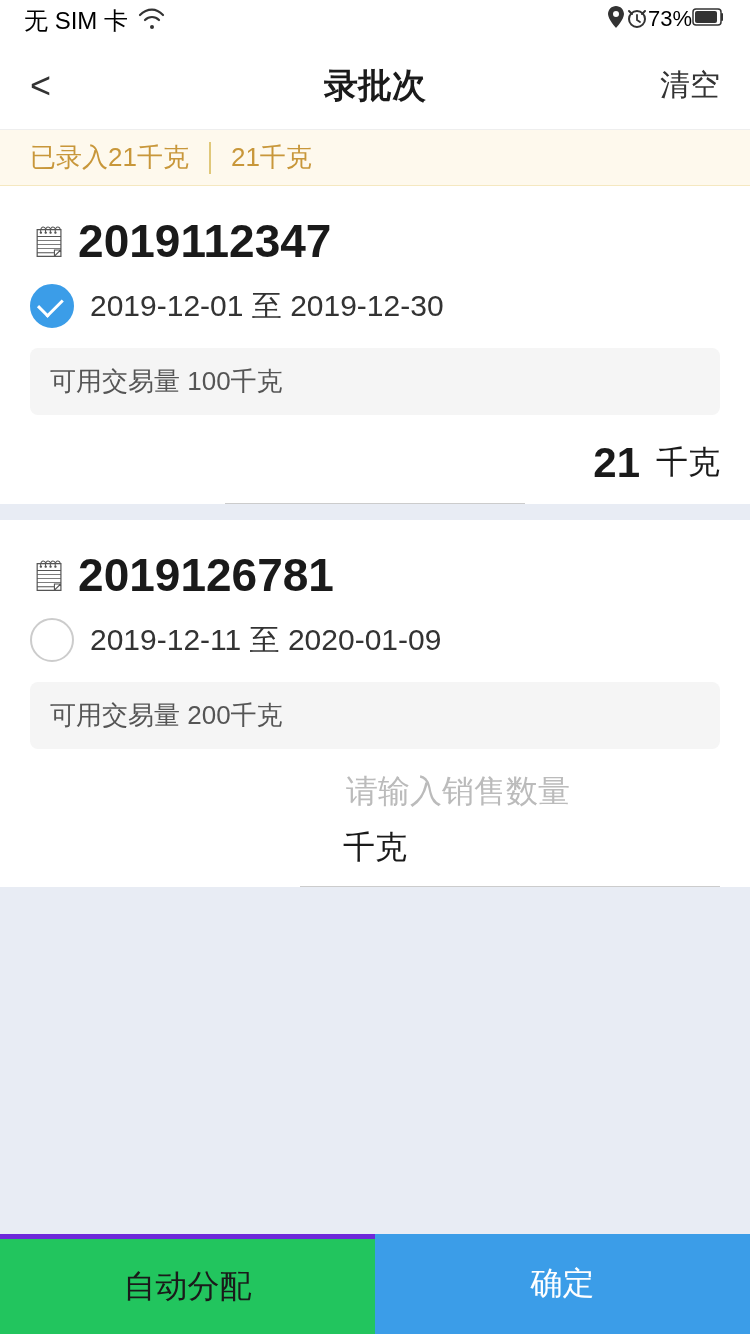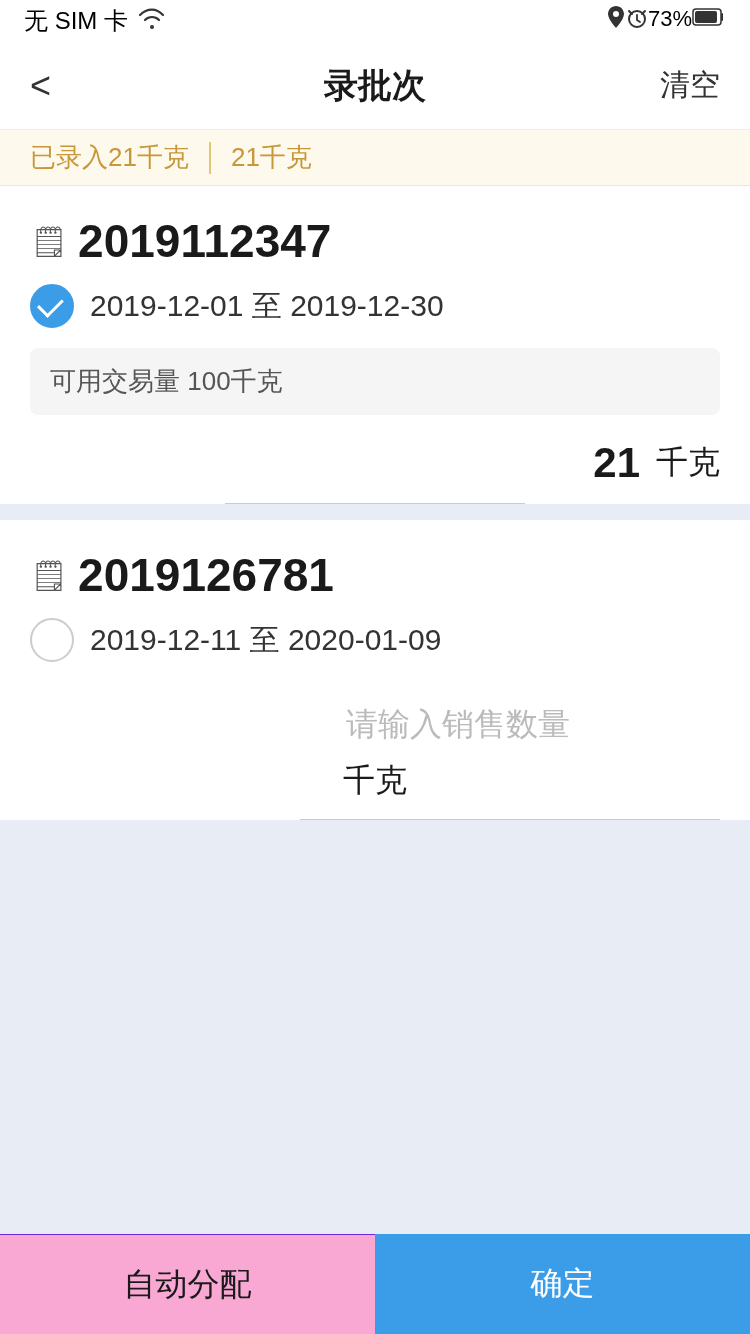--- a/index.html
+++ b/index.html
@@ -234,29 +234,29 @@
     .bottom-bar {
       position: fixed;
       bottom: 0;
       left: 0;
       width: 750px;
       height: 100px;
       display: flex;
     }
     .btn-auto {
       flex: 1;
-      background: #f9a8d4;
+      background: #22c55e;
       border: none;
       font-size: 32px;
       color: #1a1a1a;
       cursor: pointer;
       display: flex;
       align-items: center;
       justify-content: center;
-      border-top: 1px solid #6d28d9;
+      border-top: 5px solid #6d28d9;
     }
     .btn-confirm {
       flex: 1;
       background: #3b9de8;
       border: none;
       font-size: 32px;
       color: #fff;
       cursor: pointer;
       display: flex;
       align-items: center;
@@ -337,20 +337,21 @@
 <div class="card">
   <div class="card-inner">
     <div class="card-header">
       <span class="card-icon">🗒</span>
       <span class="card-id">2019126781</span>
     </div>
     <div class="card-date-row">
       <div class="radio-circle"></div>
       <span class="card-date">2019-12-11 至 2020-01-09</span>
     </div>
+    <div class="avail-box">可用交易量 200千克</div>
   </div>
   <div class="input-row">
     <input class="qty-input" type="number" placeholder="请输入销售数量" style="">
     <span class="qty-input-unit">千克</span>
   </div>
   <span class="input-divider"></span>
 </div>
 
 <div class="empty-area"></div>
 

